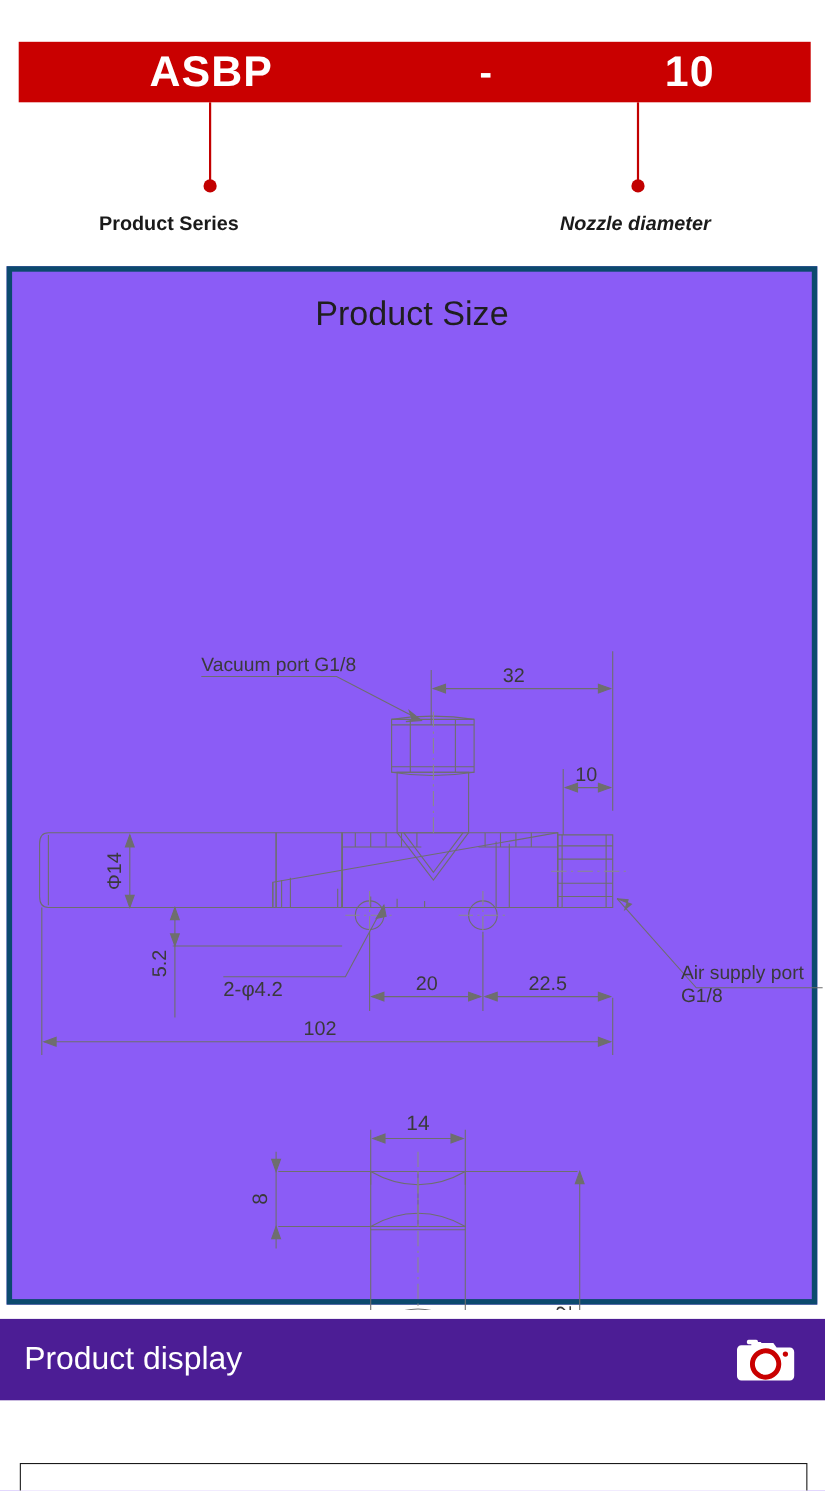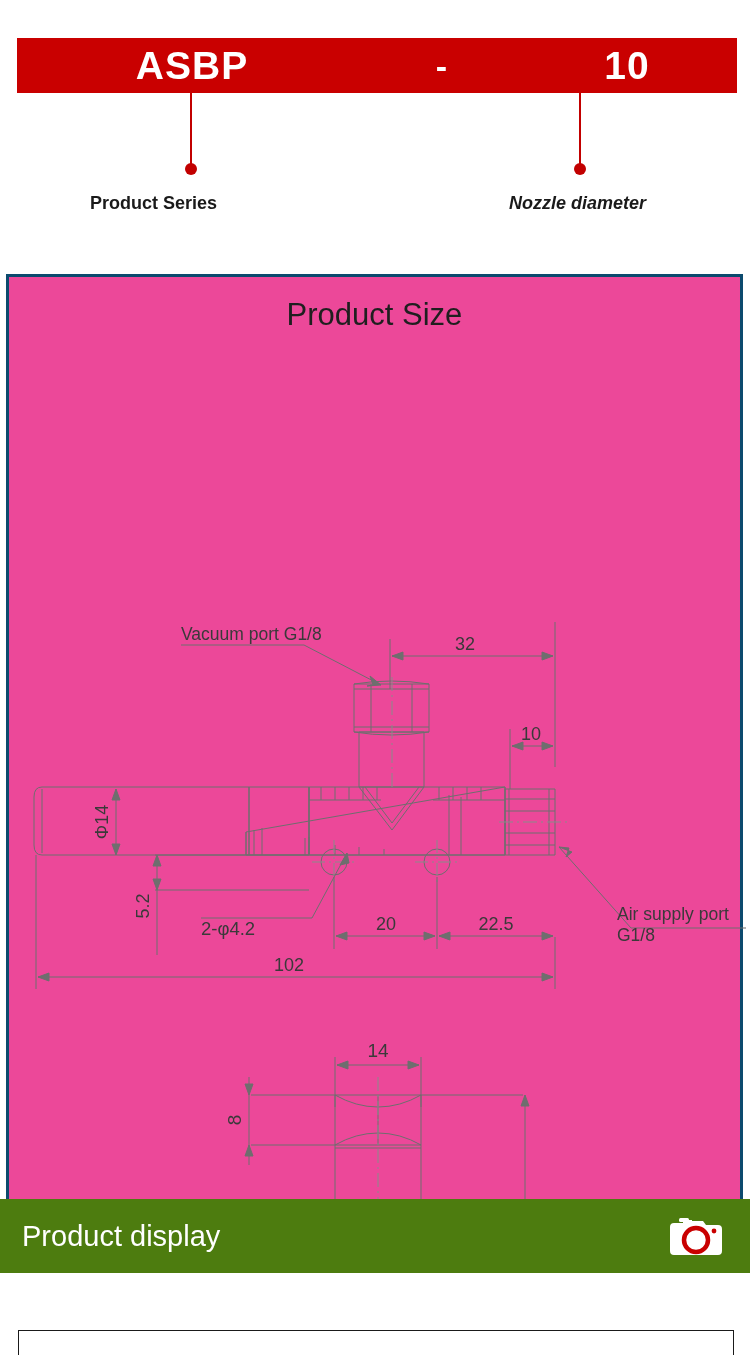--- a/index.html
+++ b/index.html
@@ -42,38 +42,37 @@
     position: absolute;
     font-size: 18px; font-weight: bold; color: #1a1a1a;
     white-space: nowrap;
   }
 
   
   .size-panel {
     position: absolute;
     left: 6px; top: 242px;
     width: 737px; height: 944px;
-    background: #ec4899;
-    border: 3px solid #0c4a6e;
-    margin-top: 32px;
+    background: #8b5cf6;
+    border: 5px solid #0c4a6e;
   }
   .size-title {
     position: absolute;
     left: 0; top: 20px; width: 100%;
     text-align: center;
     font-size: 31px; color: #1f1f1f;
   }
   .dwg { position: absolute; left: 0; top: 0; }
 
   
   .display-bar {
     position: absolute;
     left: 0; top: 1199px;
     width: 750px; height: 74px;
-    background: #4d7c0f;
+    background: #4c1d95;
   }
   .display-bar-text {
     position: absolute;
     left: 22px; top: 50%;
     transform: translateY(-50%);
     color: #ffffff;
     font-size: 29px;
     white-space: nowrap;
   }
   .camera-icon {

